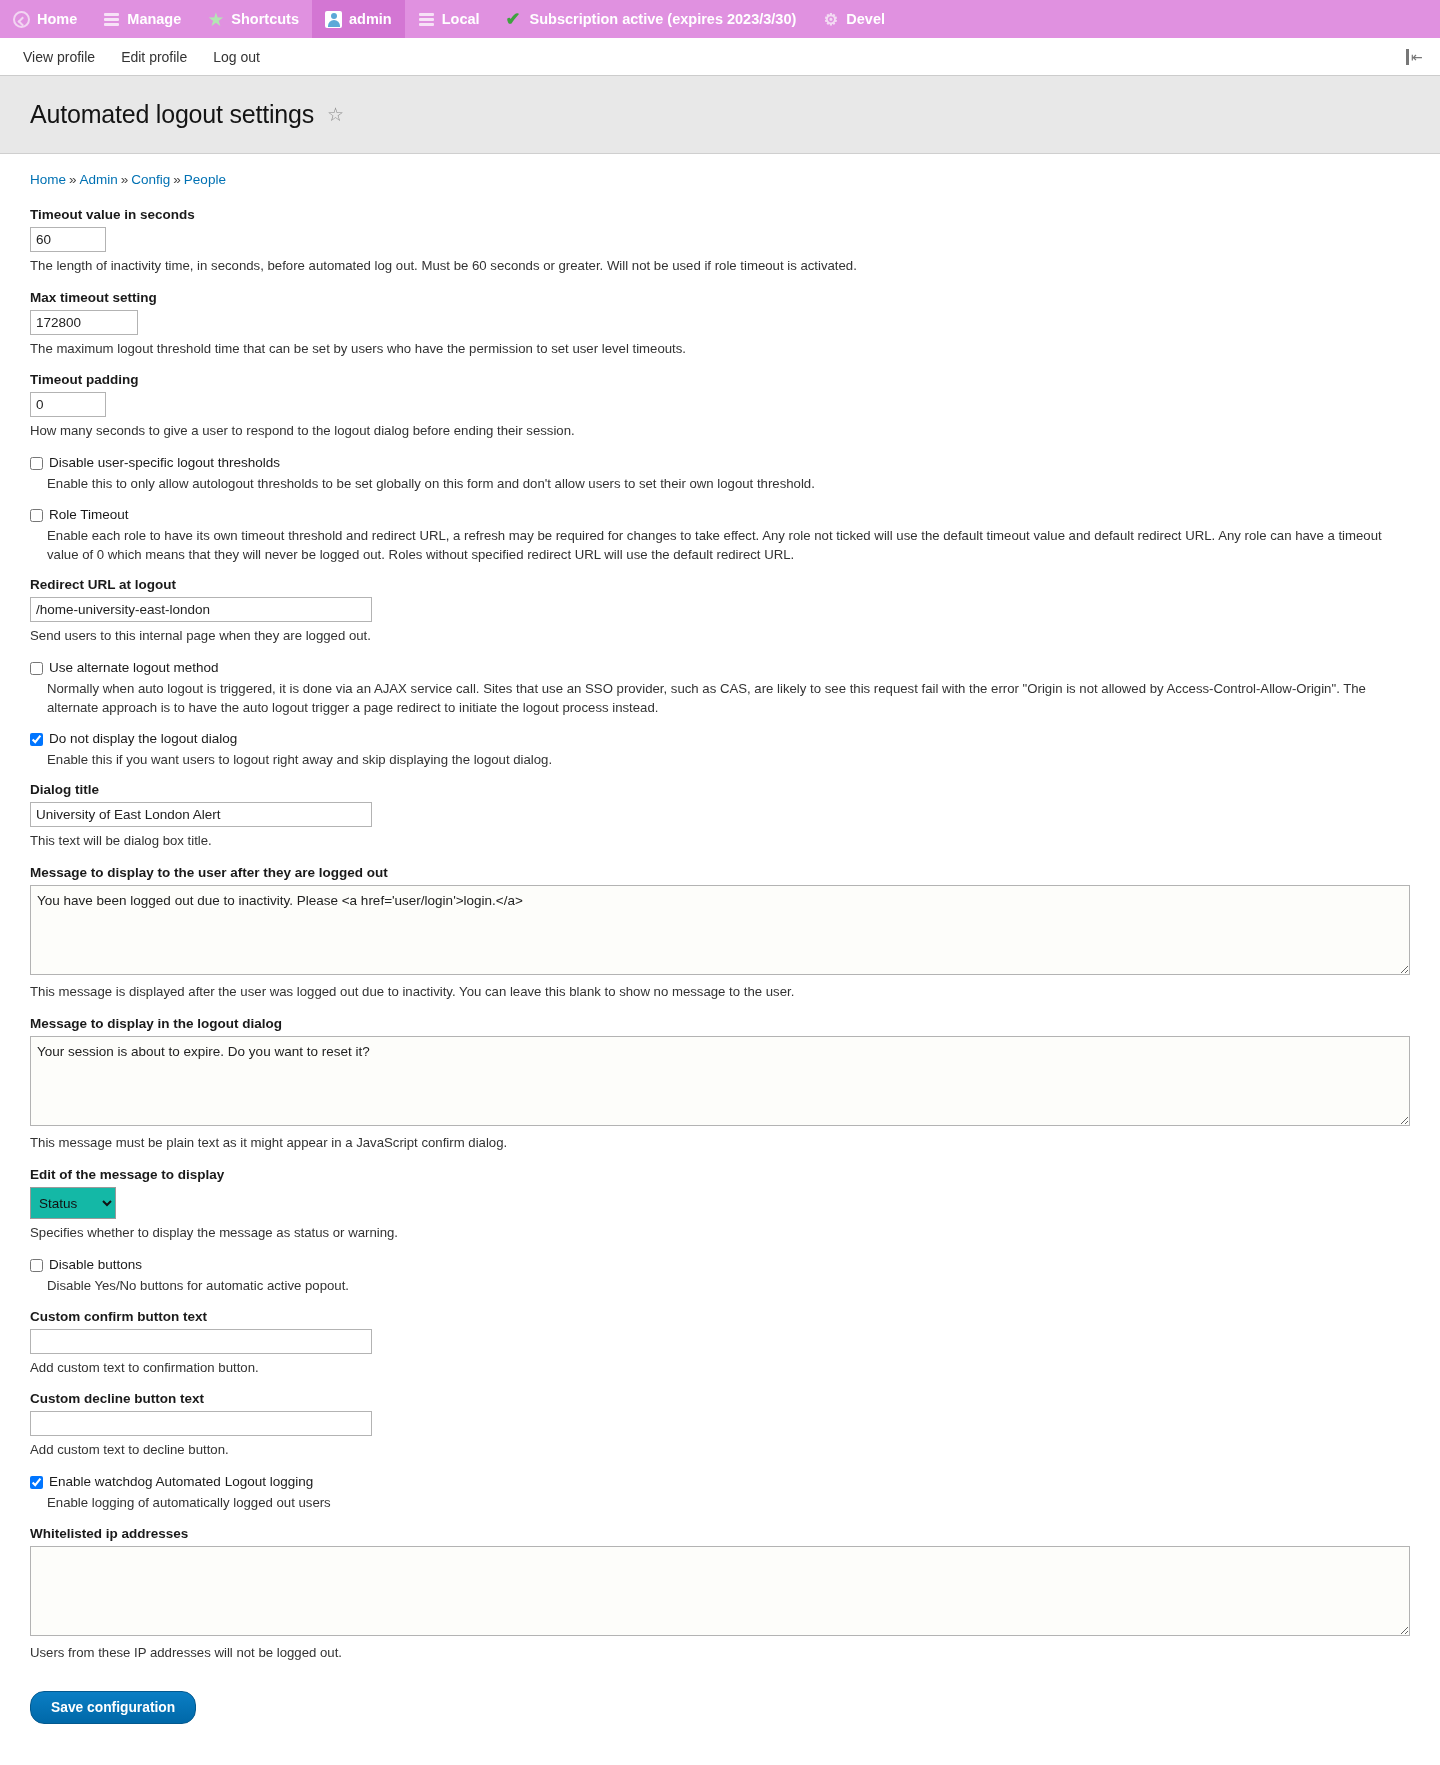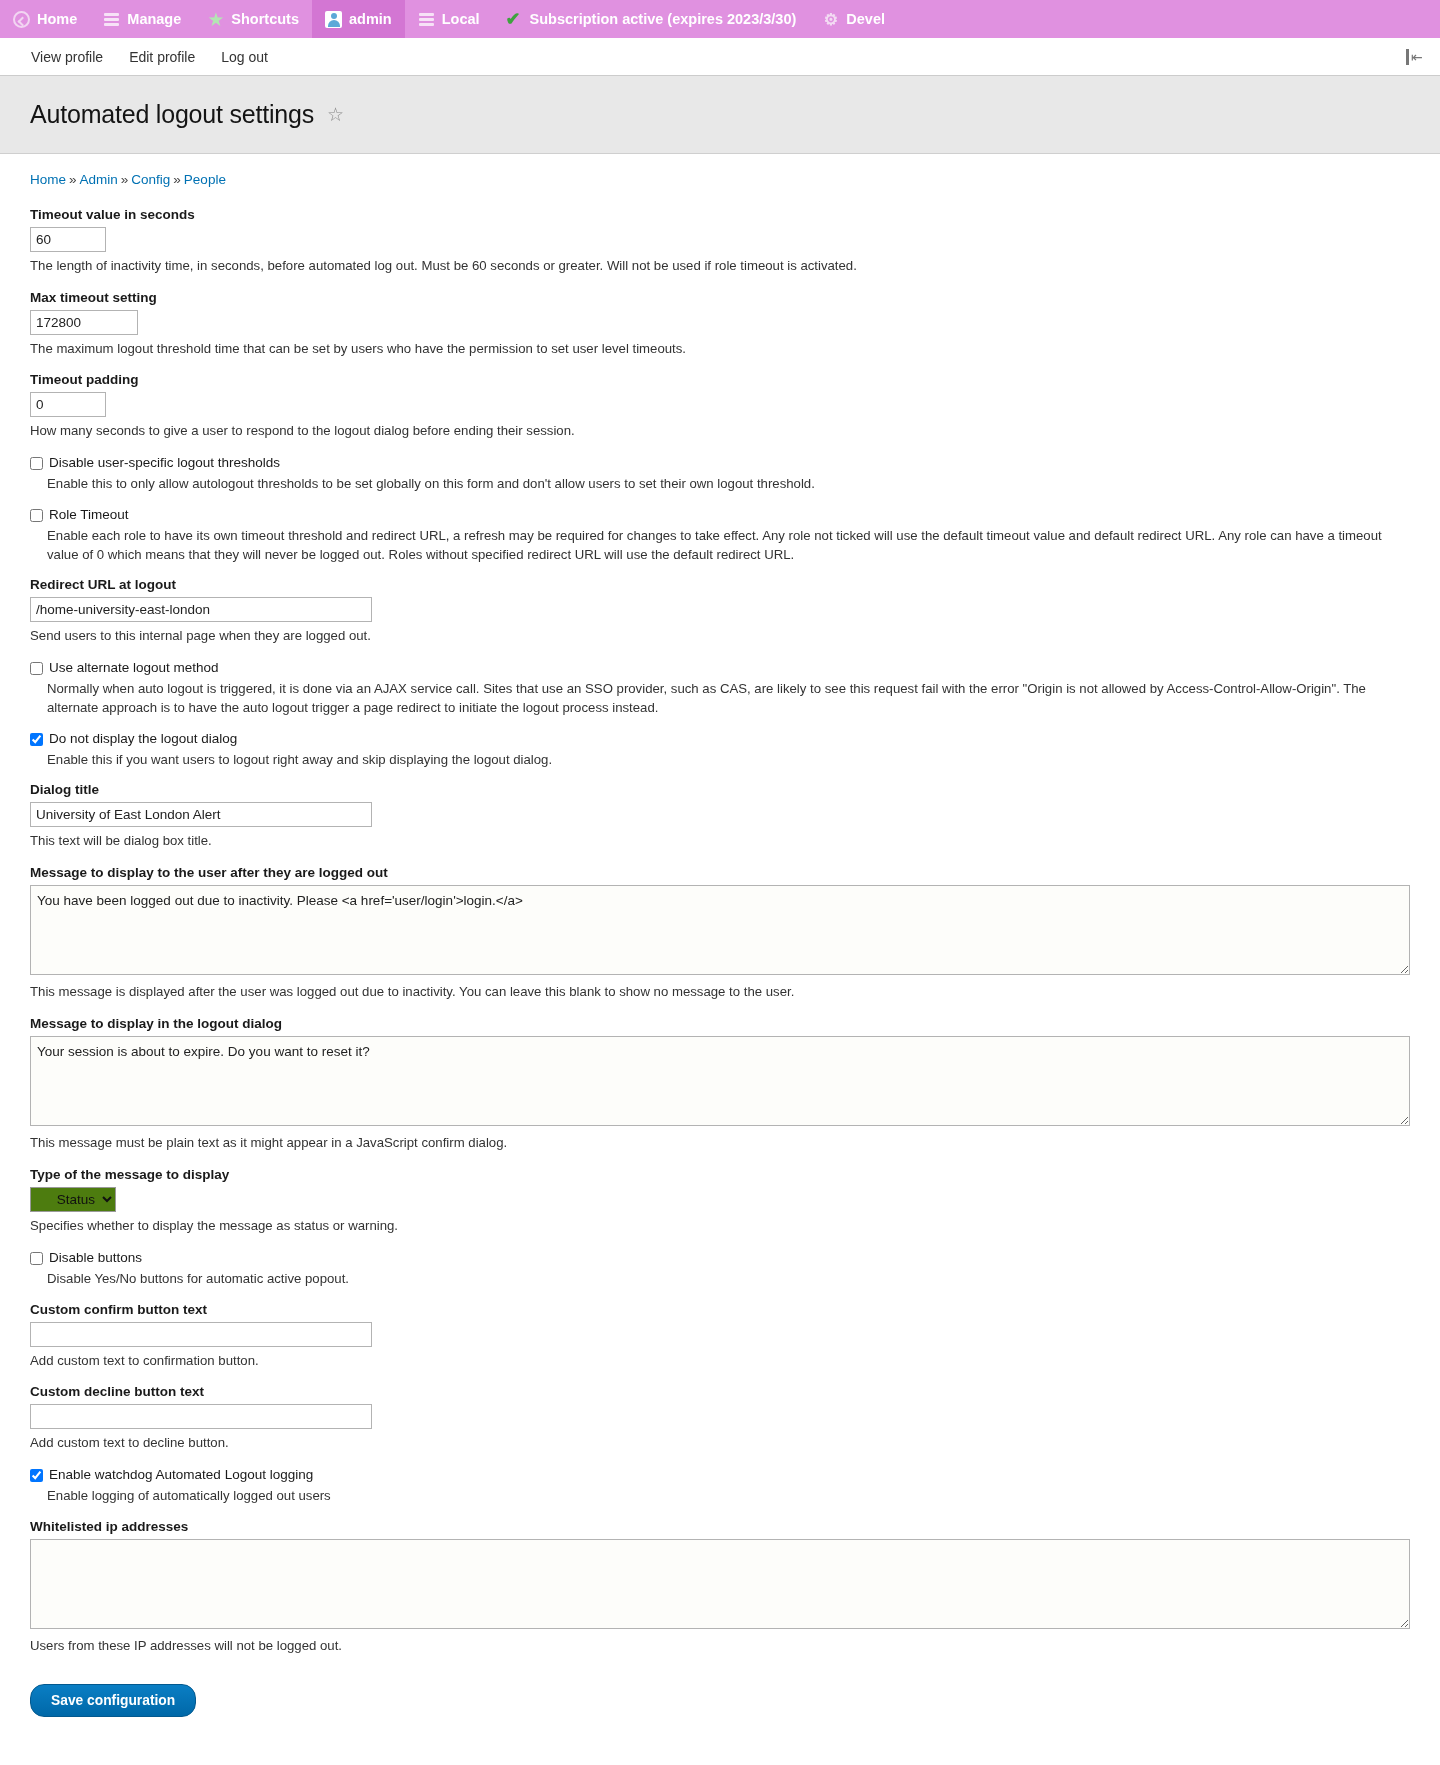--- a/index.html
+++ b/index.html
@@ -109,21 +109,21 @@
     text-align: center;
   }
 
   
   .tray {
     display: flex;
     align-items: center;
     background: #ffffff;
     border-bottom: 1px solid #ccc;
     height: 38px;
-    padding-left: 18px;
+    padding-left: 10px;
     position: relative;
   }
   .tray-item {
     padding: 0 13px;
     font-size: 14px;
     color: #333;
     line-height: 38px;
     cursor: pointer;
   }
   .tray-orient {
@@ -233,25 +233,24 @@
     font-size: 13.5px;
     color: #1a1a1a;
   }
   .check-block { margin-bottom: 13px; }
 
   select {
     font-family: "Liberation Sans", sans-serif;
     font-size: 13.5px;
     padding: 2px 4px;
     border: 1px solid #9a9a9a;
-    background: #4d7c0f;
-    height: 25px;
+    background: #14b8a6;
+    height: 32px;
     width: 86px;
     color: #111;
-    text-align: right;
   }
 
   .btn-save {
     margin-top: 14px;
     background: #0071b8;
     background: linear-gradient(#0a7ec4, #0068a8);
     border: 1px solid #03598f;
     border-radius: 14px;
     color: #ffffff;
     font-weight: bold;
@@ -400,21 +399,21 @@
 
   
   <div class="field">
     <label class="flabel">Message to display in the logout dialog</label>
     <textarea rows="4" style="">Your session is about to expire. Do you want to reset it?</textarea>
     <div class="desc">This message must be plain text as it might appear in a JavaScript confirm dialog.</div>
   </div>
 
   
   <div class="field">
-    <label class="flabel">Type of the message to display</label>
+    <label class="flabel">Edit of the message to display</label>
     <select>
       <option selected="">Status</option>
       <option>Warning</option>
     </select>
     <div class="desc">Specifies whether to display the message as status or warning.</div>
   </div>
 
   
   <div class="check-block">
     <div class="check-row">

